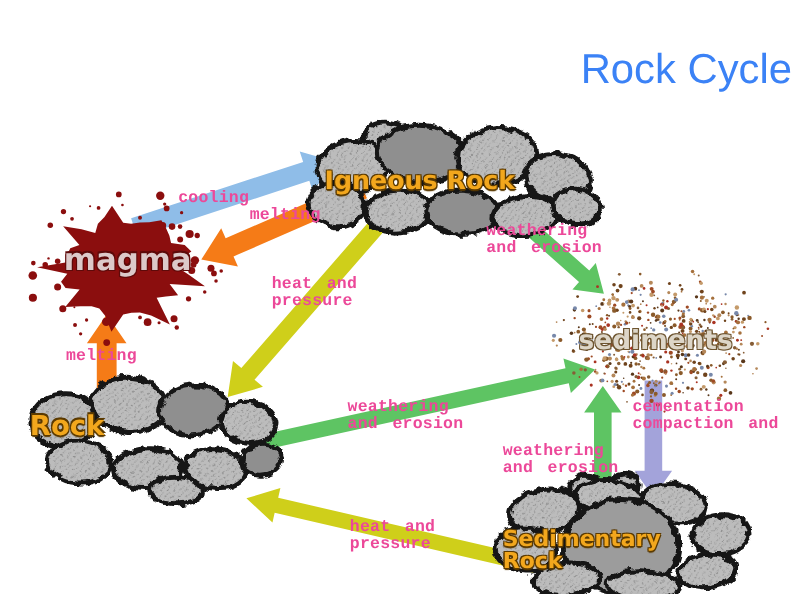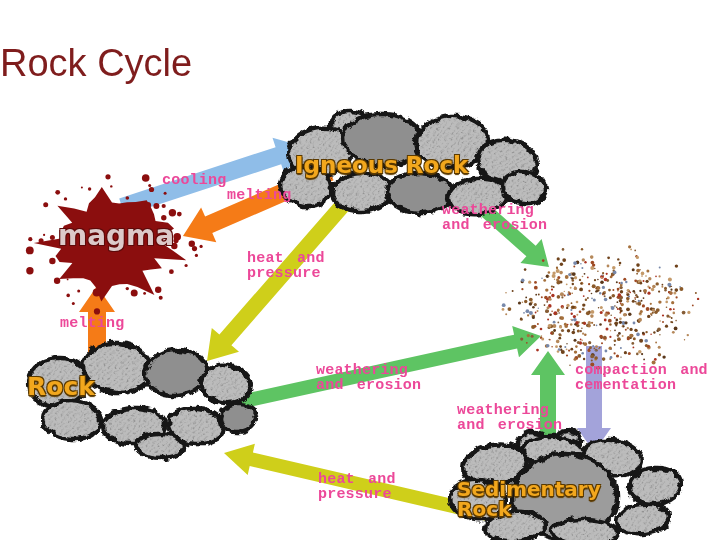--- a/index.html
+++ b/index.html
@@ -1,19 +1,19 @@
 <!DOCTYPE html>
 <html style="--arrow_blue: #8fbde8; --arrow_orange: #f57b17; --arrow_olive: #cfcf1a; --arrow_green: #5ec463; --arrow_purple: #a3a3da; --magma_red: #8b0e0e; --label_gold: #f2a71d; --label_outline: #5b3a00; --magma_text: #dcc9c9; --sediments_text: #ddd6c8;"><head>
 <meta charset="utf-8">
 <style>
   html,body{margin:0;padding:0;background:#fff;}
   .slide{position:relative;width:720px;height:540px;background:#ffffff;overflow:hidden;
          font-family:"Liberation Sans",sans-serif;}
-  .title{position:absolute;top:42px;left:0;width:720px;text-align:left;
-         font-size:38px;font-weight:400;color:#7f1d1d;letter-spacing:0px;}
+  .title{position:absolute;top:42px;left:0;width:720px;text-align:right;
+         font-size:38px;font-weight:400;color:#3b82f6;letter-spacing:0px;}
   svg.diagram{position:absolute;left:0;top:0;}
   .plabel{position:absolute;font-family:Liberation Mono, monospace;font-weight:bold;
           font-size:15px;line-height:15px;letter-spacing:0.2px;word-spacing:4px;
           color:#ec4899;white-space:nowrap;}
   .rlabel{position:absolute;font-family:"DejaVu Sans",sans-serif;font-weight:bold;
           text-align:left;white-space:nowrap;}
   .gold{color:var(--label_gold);
         text-shadow:-1px -1px 0 var(--label_outline),1px -1px 0 var(--label_outline),
                     -1px 1px 0 var(--label_outline),1px 1px 0 var(--label_outline),
                     0 2px 1px var(--label_outline);}
@@ -722,30 +722,31 @@
   </div>
   <div class="plabel" style="left:316px;top:363px">
     <div>weathering</div>
     <div>and erosion</div>
   </div>
   <div class="plabel" style="left:457px;top:403px">
     <div>weathering</div>
     <div>and erosion</div>
   </div>
   <div class="plabel" style="left:575px;top:363px">
+    <div>cementation</div>
     <div>compaction and</div>
-    <div>cementation</div>
   </div>
   <div class="plabel" style="left:318px;top:472px">
     <div>heat and</div>
     <div>pressure</div>
   </div>
 
   <div class="rlabel gold" style="left:295px;top:152px;width:220px;font-size:23px">Igneous Rock</div>
   <div class="rlabel magma-text" style="left:58px;top:219px;width:108px;font-size:28px">magma</div>
+  <div class="rlabel sed-text" style="left:526px;top:295px;width:152px;font-size:24px">sediments</div>
   <div class="rlabel gold" style="left:27px;top:375px;width:220px;font-size:25px;line-height:24px">
     <div>Rock</div>
   </div>
   <div class="rlabel gold" style="left:457px;top:479px;width:214px;font-size:20px;line-height:20px">
     <div>Sedimentary</div>
     <div>Rock</div>
   </div>
 
 </div>
 

